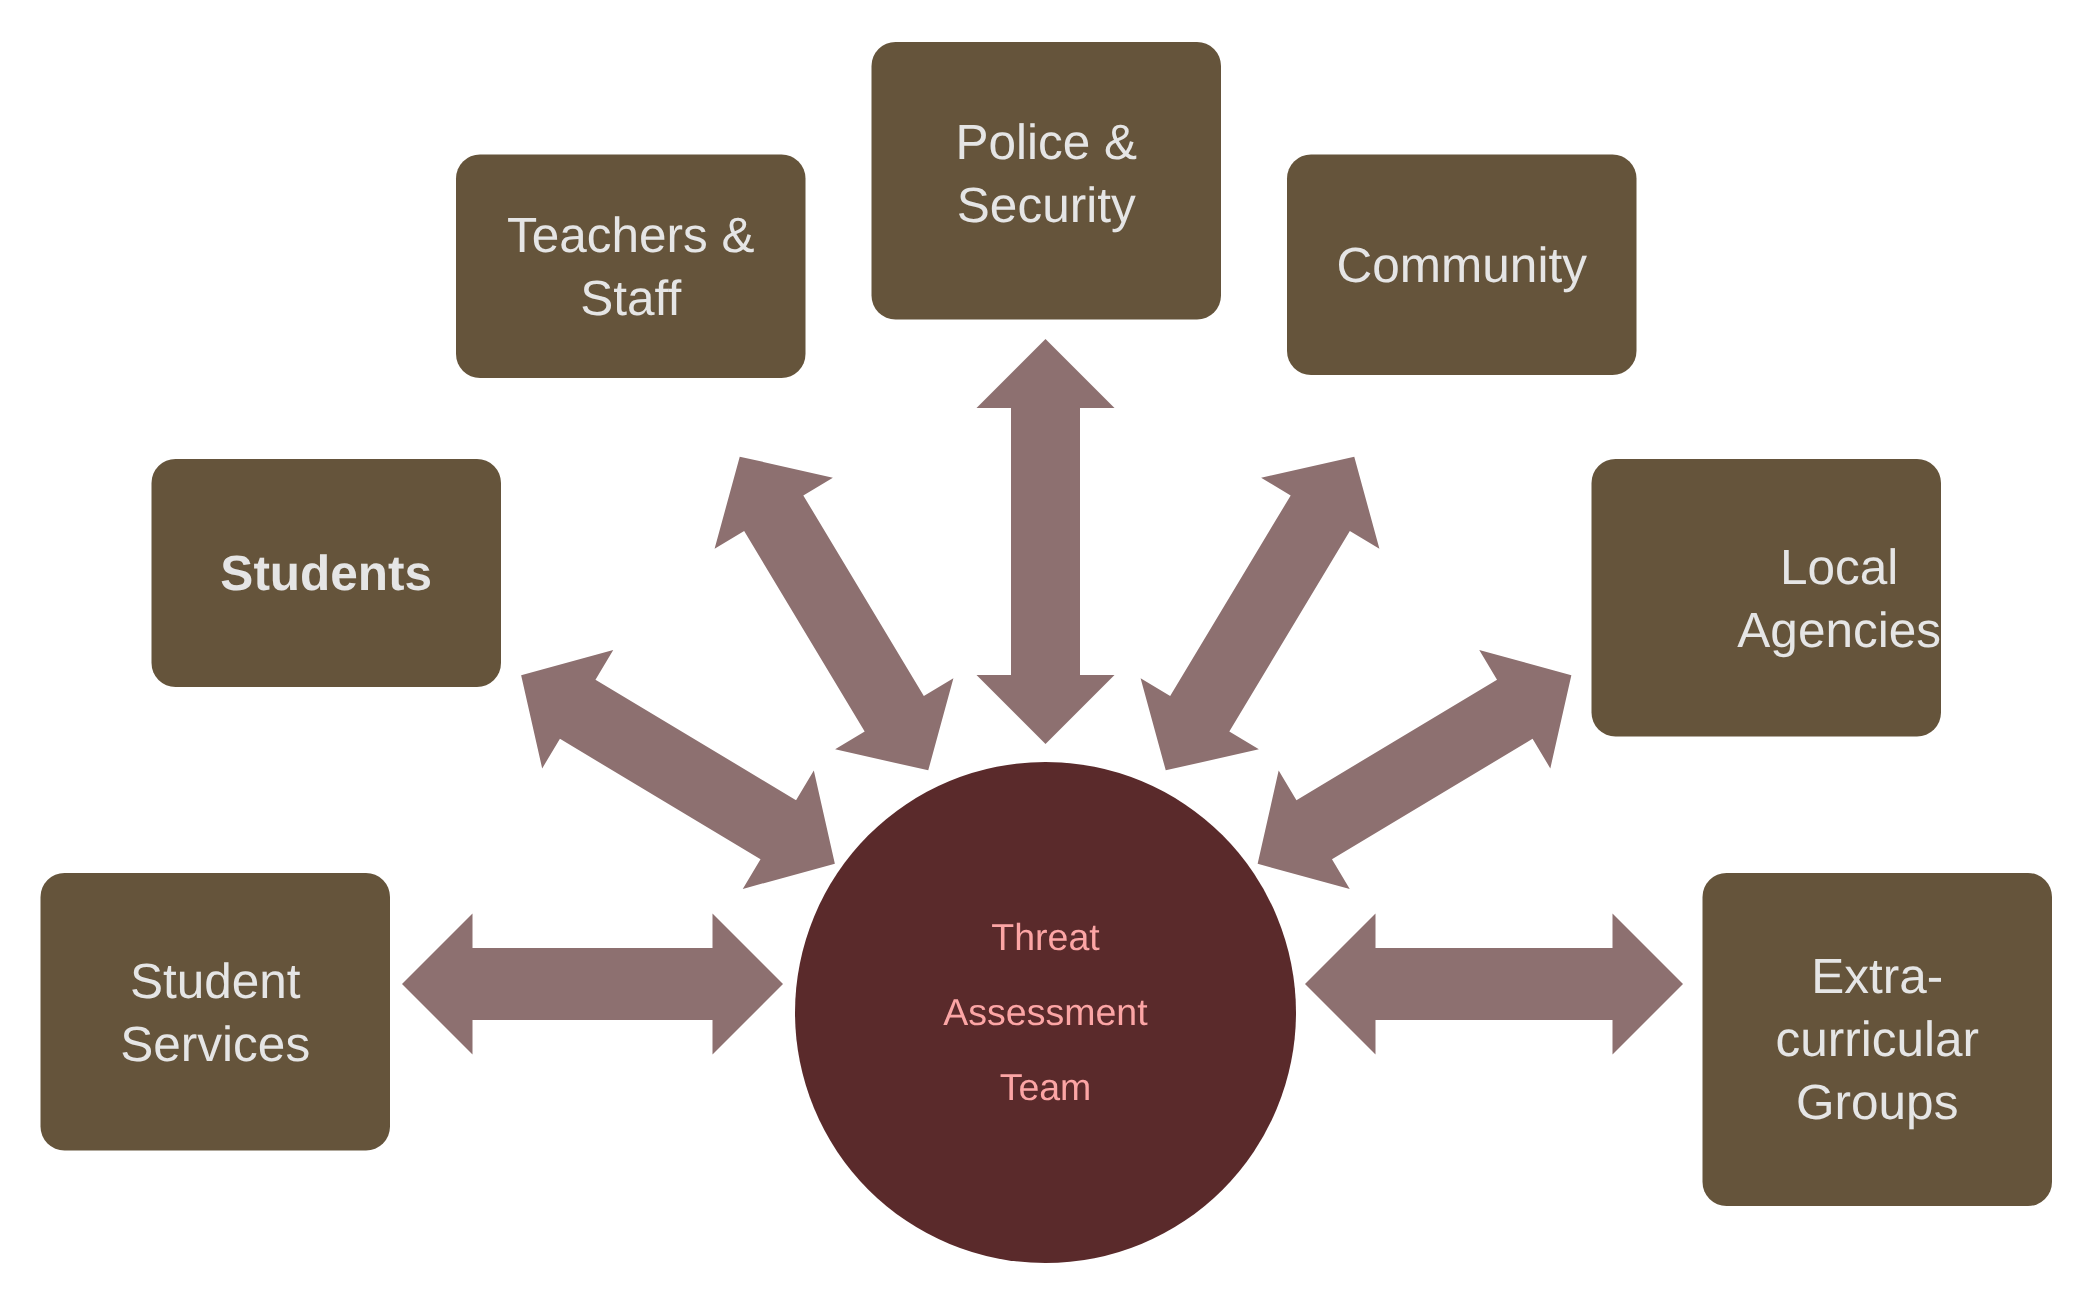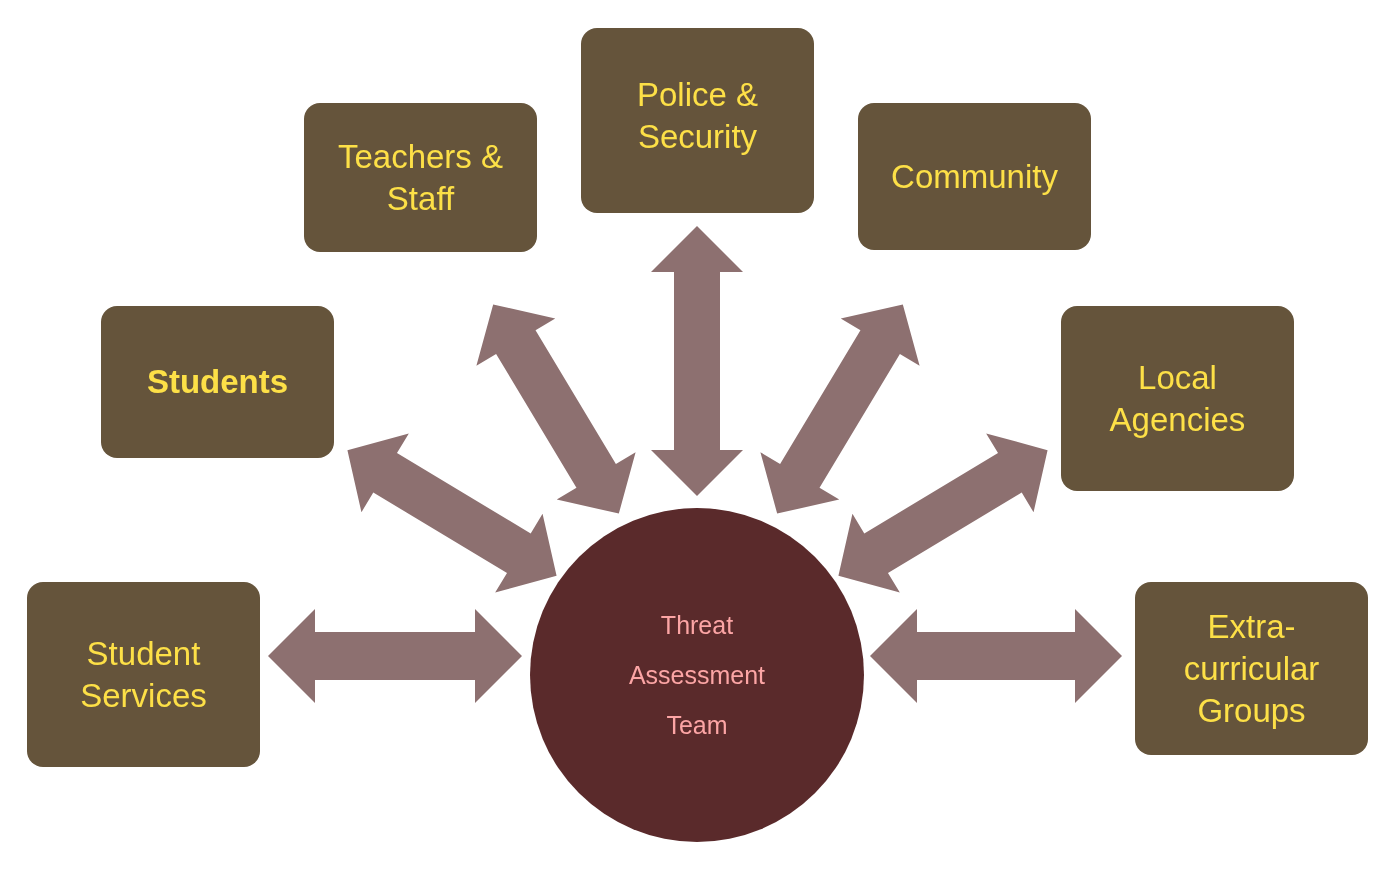--- a/index.html
+++ b/index.html
@@ -1,21 +1,21 @@
 <!DOCTYPE html>
 <html><head>
 <meta charset="utf-8">
 <style>
   html, body { margin: 0; padding: 0; background: #ffffff; }
   body { width: 1400px; height: 870px; position: relative; overflow: hidden;
          font-family: "Liberation Sans", "DejaVu Sans", sans-serif; }
   #arrows { position: absolute; left: 0; top: 0; width: 1400px; height: 870px; }
   .box {
     position: absolute; background: #65543b; border-radius: 16px;
-    color: #fde047; display: flex; align-items: center; justify-content: center;
+    color: #e5e5e5; display: flex; align-items: center; justify-content: center;
     text-align: center; font-size: 33px; line-height: 42px; white-space: pre-line;
     box-sizing: border-box; padding: 0 0;
   }
   .hub {
     position: absolute; left: 530px; top: 508px; width: 334px; height: 334px;
     border-radius: 50%; background: #5a2a2b; color: #fca5a5;
     display: flex; align-items: center; justify-content: center; text-align: center;
     font-weight: normal; font-size: 25px; line-height: 50px; white-space: pre-line;
   }
 </style>
@@ -66,26 +66,26 @@
 
 <div class="box" style="left:581px; top:28px; width:233px; height:185px; padding-bottom:10px;">
   <span>Police &amp;
 Security</span>
 </div>
 
 <div class="box" style="left:858px; top:103px; width:233px; height:147px;">
   <span>Community</span>
 </div>
 
-<div class="box" style="left:1061px; top:306px; width:233px; height:185px;">
+<div class="box" style="left:1061px; top:306px; width:233px; height:185px;justify-content:flex-end;">
   <span>Local
 Agencies</span>
 </div>
 
-<div class="box" style="left:1135px; top:582px; width:233px; height:173px;">
+<div class="box" style="left:1135px; top:582px; width:233px; height:222px;">
   <span>Extra-
 curricular
 Groups</span>
 </div>
 
 <div class="hub">
   <span>Threat
 Assessment
 Team</span>
 </div>

